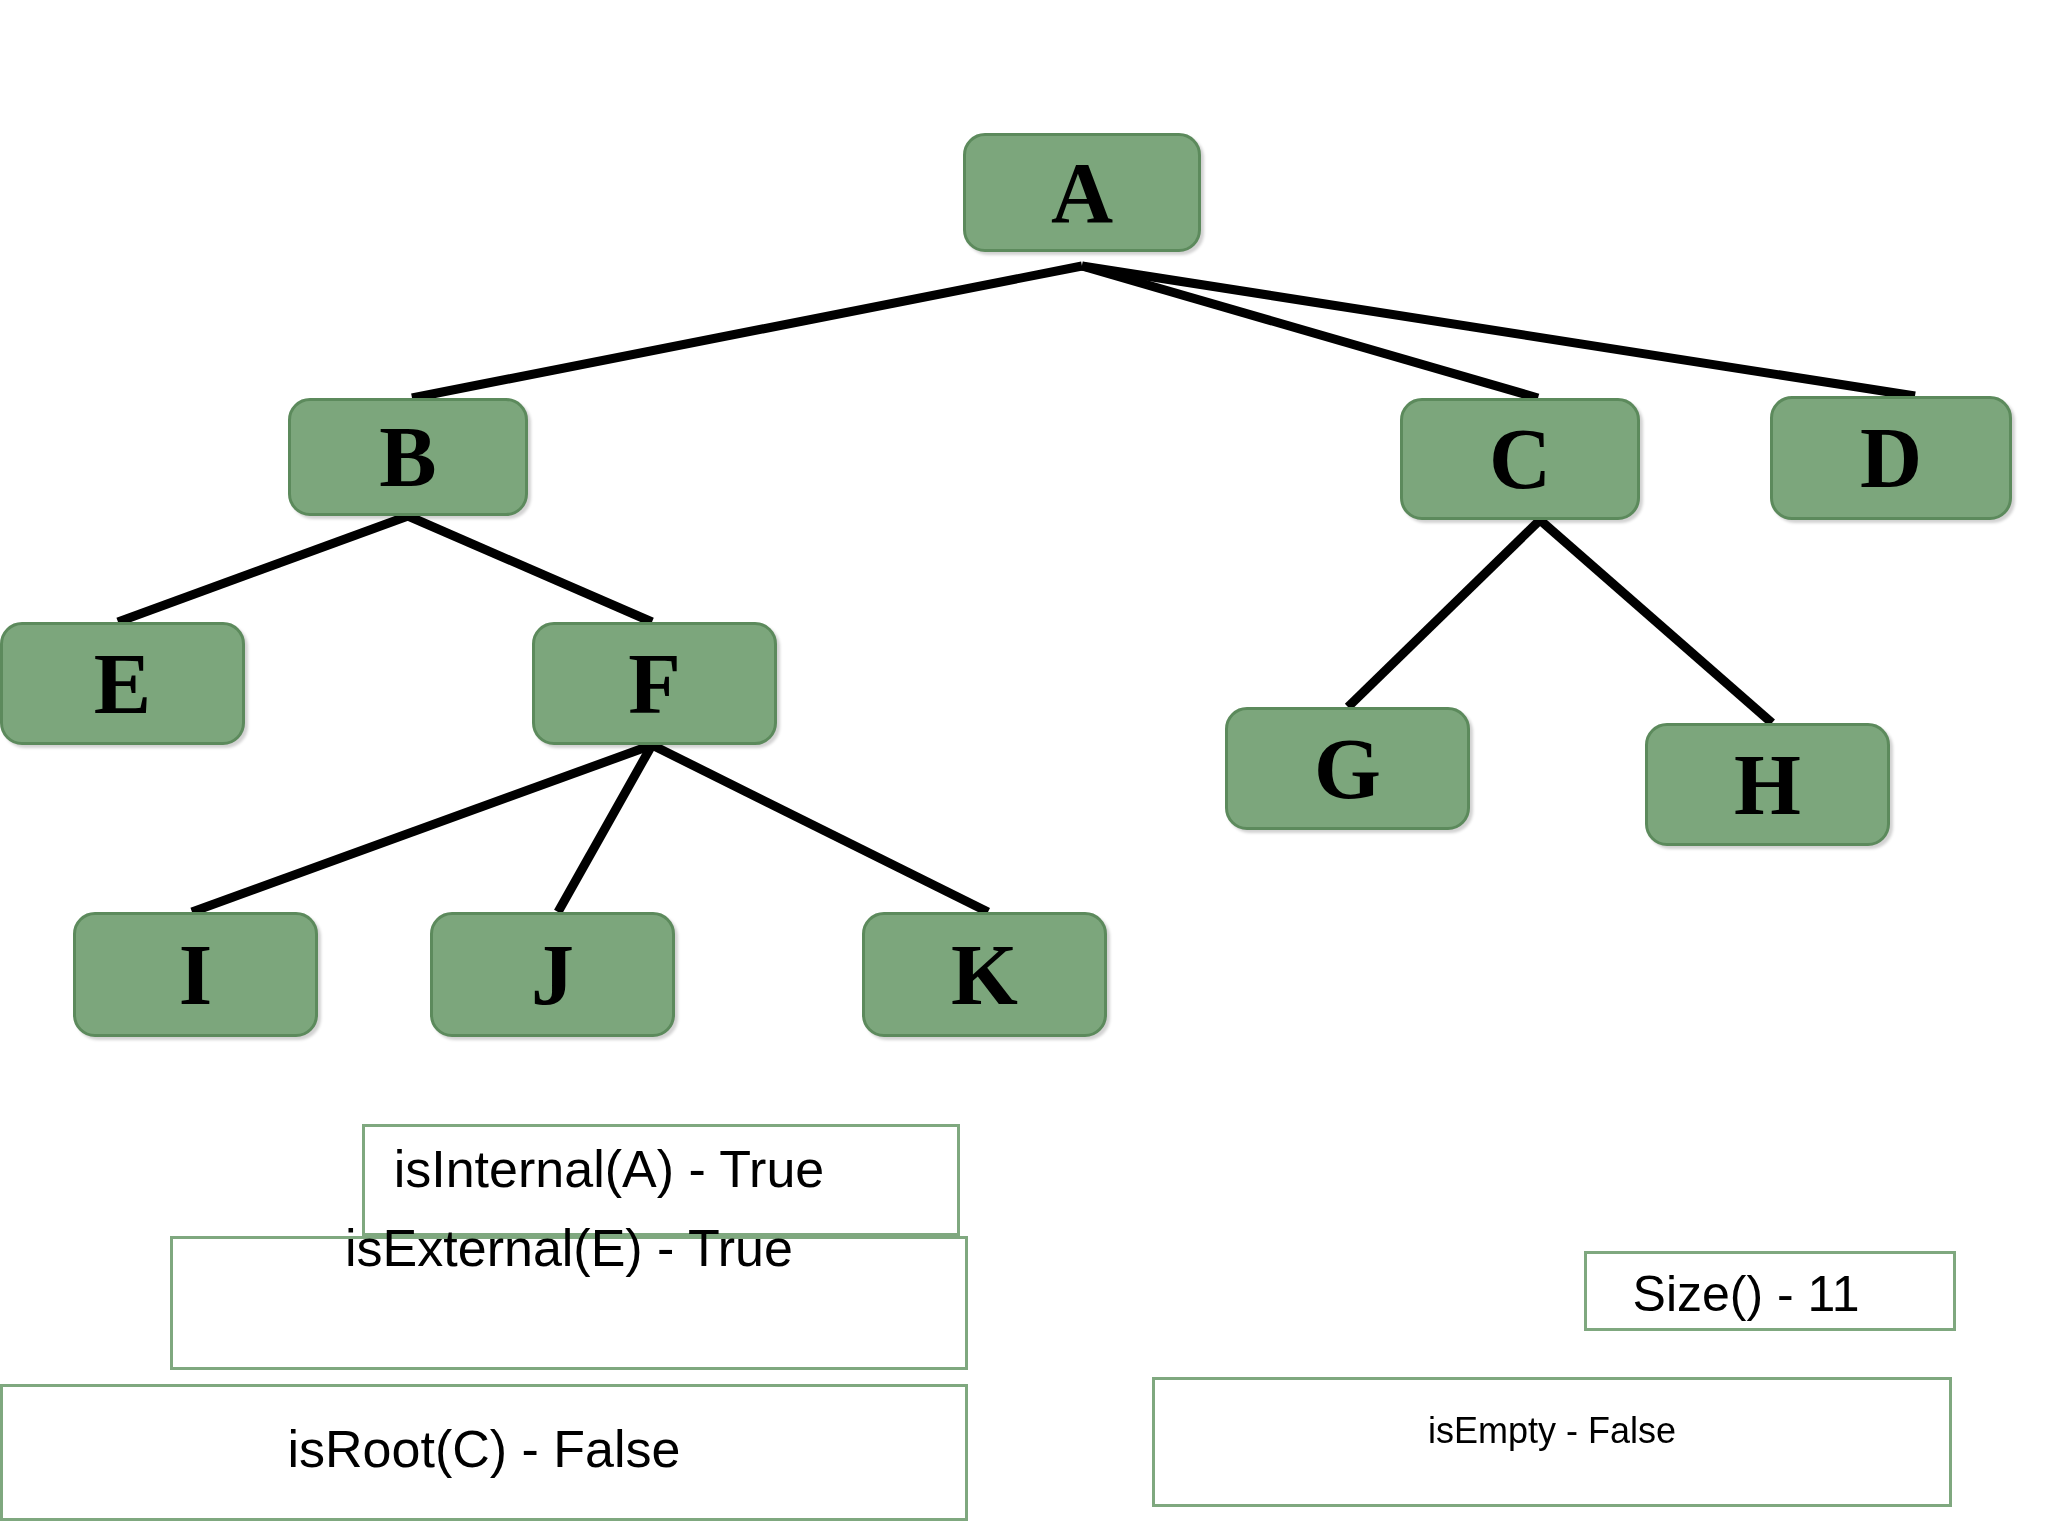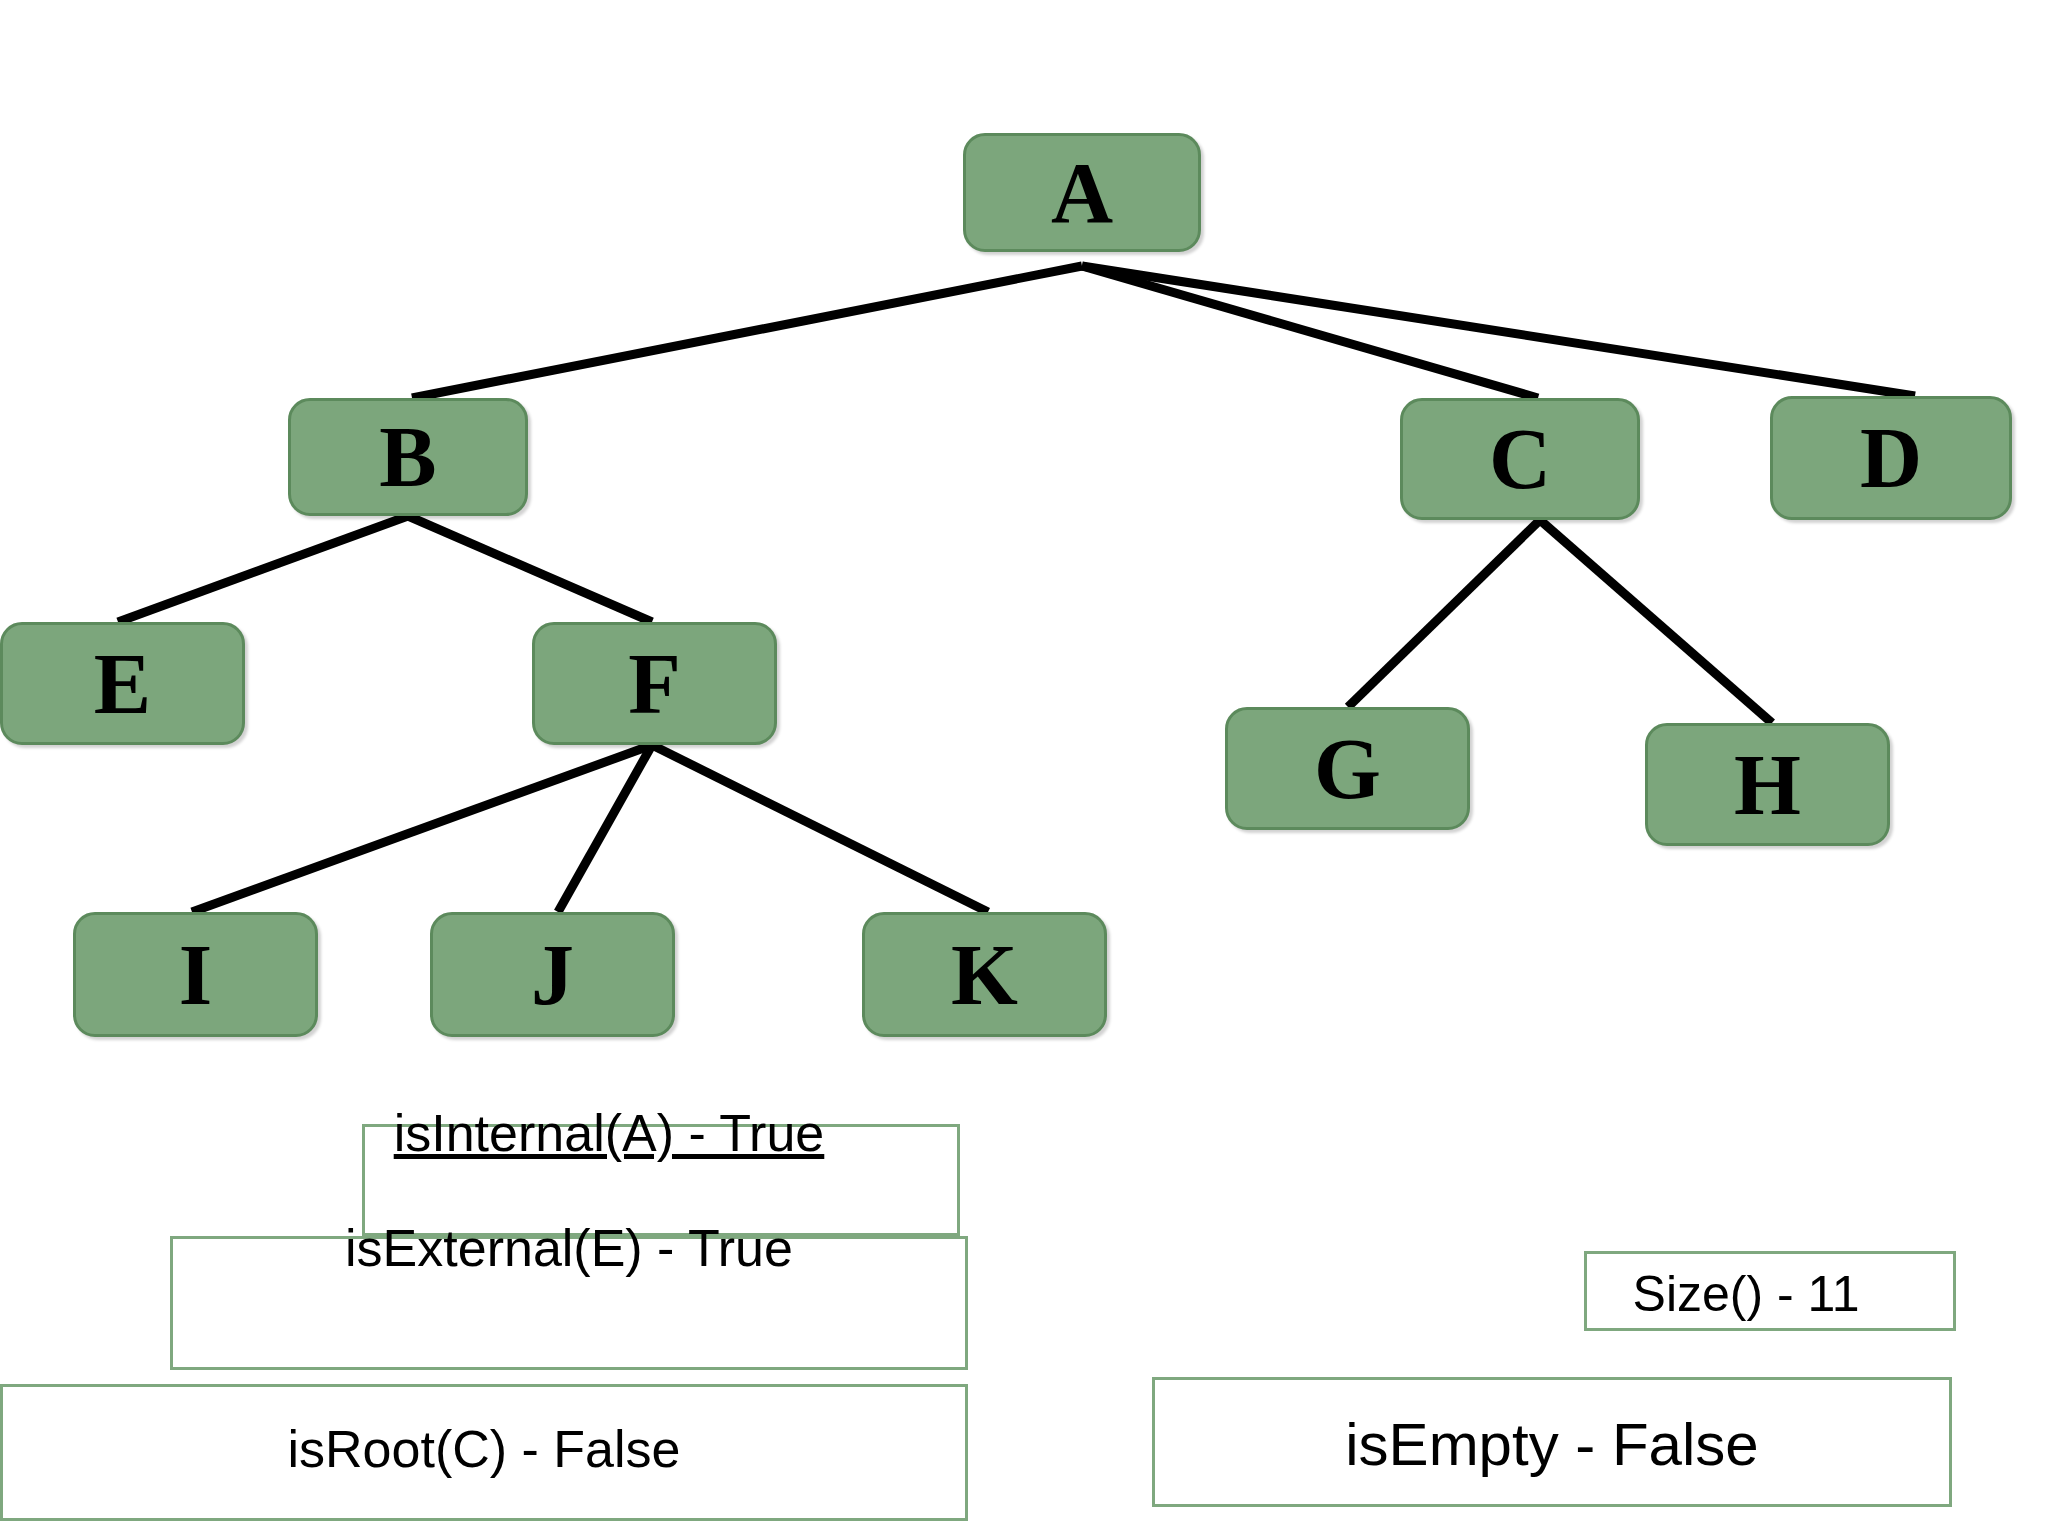--- a/index.html
+++ b/index.html
@@ -108,24 +108,24 @@
       <div class="tree-node" style="left: 430px; top: 912px; width: 245px; height: 125px; background: rgb(124, 166, 124); border-color: rgb(92, 138, 92);">
         <span class="node-label" style="font-size: 86px;">J</span>
       </div>
       <div class="tree-node" style="left: 862px; top: 912px; width: 245px; height: 125px; background: rgb(124, 166, 124); border-color: rgb(92, 138, 92);">
         <span class="node-label" style="font-size: 86px;">K</span>
       </div>
     </div>
 
   <div id="fact-layer">
       <div class="fact-box" style="left: 362px; top: 1124px; width: 598px; height: 112px; border-color: rgb(127, 168, 127);"></div>
-      <div class="fact-text" style="left: 362px; top: 1104px; width: 494px; font-size: 52px; text-decoration: underline;">isInternal(A) - True</div>
+      <div class="fact-text" style="left: 362px; top: 1140px; width: 494px; font-size: 52px;">isInternal(A) - True</div>
       <div class="fact-box" style="left: 170px; top: 1236px; width: 798px; height: 134px; border-color: rgb(127, 168, 127);"></div>
       <div class="fact-text" style="left: 170px; top: 1219px; width: 798px; font-size: 52px;">isExternal(E) - True</div>
       <div class="fact-box" style="left: 0px; top: 1384px; width: 968px; height: 137px; border-color: rgb(127, 168, 127);"></div>
       <div class="fact-text" style="left: 0px; top: 1420px; width: 968px; font-size: 52px;">isRoot(C) - False</div>
       <div class="fact-box" style="left: 1584px; top: 1251px; width: 372px; height: 80px; border-color: rgb(127, 168, 127);"></div>
       <div class="fact-text" style="left: 1584px; top: 1266px; width: 324px; font-size: 50px;">Size() - 11</div>
       <div class="fact-box" style="left: 1152px; top: 1377px; width: 800px; height: 130px; border-color: rgb(127, 168, 127);"></div>
-      <div class="fact-text" style="left: 1152px; top: 1410px; width: 800px; font-size: 60px;">isEmpty - False</div>
+      <div class="fact-text" style="left: 1152px; top: 1410px; width: 800px; font-size: 36px;">isEmpty - False</div>
     </div>
 
 </div>
 
 </body></html>

